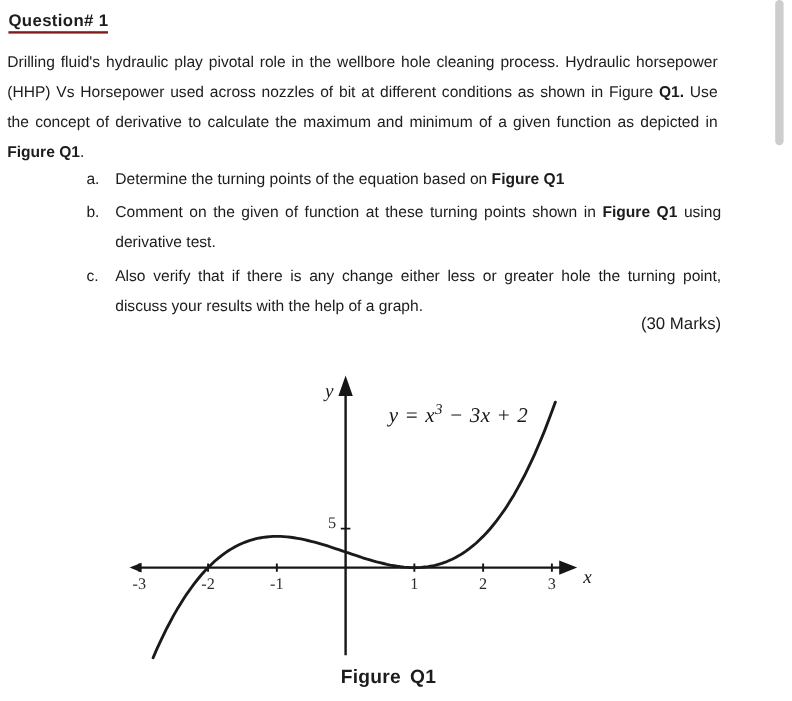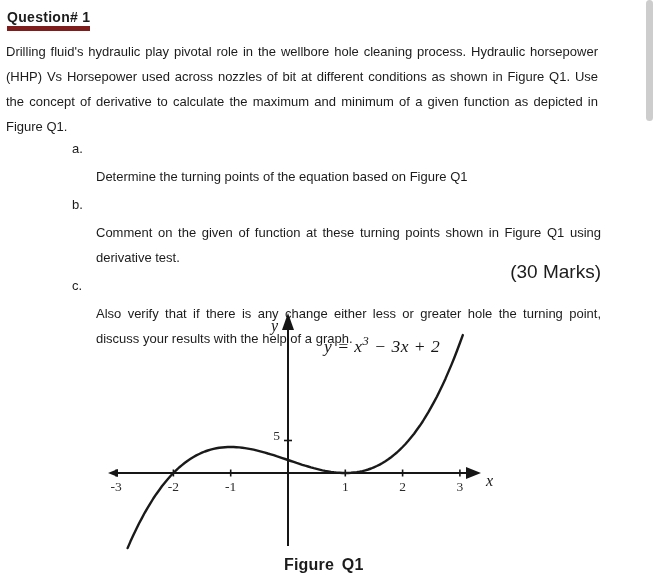--- a/index.html
+++ b/index.html
@@ -4,42 +4,42 @@
 <style>
   html,body { margin:0; padding:0; background:#ffffff; }
   .page {
     position:relative; width:660px; height:584px; overflow:hidden;
     background:#ffffff; color:#1c1c1c;
     font-family:"Liberation Sans", sans-serif;
   }
   .heading {
     position:absolute; left:7px; top:9px;
     font-size:14px; font-weight:700; letter-spacing:0.3px;
-    border-bottom:5px solid #7f1d1d; padding-bottom:1px;
+    border-bottom:2px solid #7f1d1d; padding-bottom:1px;
   }
   .para {
     position:absolute; left:6px; top:39px; width:592px;
     font-size:13px; line-height:25px; text-align:justify;
   }
   .qlist { position:absolute; left:72px; top:136px; width:530px; }
   .item { display:flex; margin-bottom:3px; font-size:13px; line-height:25px; }
   .item .marker { width:24px; flex:none; }
-  .item .text { width:505px; text-align:justify;margin-top:28px; }
-  .marks { position:absolute; right:59px; top:261px; font-size:19px; }
+  .item .text { width:505px; text-align:justify; }
+  .marks { position:absolute; right:59px; top:261px; font-size:14px; }
   .figure { position:absolute; left:90px; top:300px; width:430px; height:258px; }
   .figure svg { display:block; }
   .caption {
     position:absolute; left:284px; top:556px;
     font-size:16px; font-weight:700; letter-spacing:0.2px; word-spacing:3px;
   }
   .scrollbar-thumb {
     position:absolute; left:646px; top:0; width:7px; height:121px;
     background:#cdcdcd; border-radius:4px;
   }
-  b { font-weight:400; }
+  b { font-weight:700; }
 </style>
 </head>
 <body>
 
 <div class="page">
 
   <div class="heading">Question# 1</div>
 
   <div class="para"><span>Drilling fluid's hydraulic play pivotal role in the wellbore hole cleaning process. Hydraulic horsepower (HHP) Vs Horsepower used across nozzles of bit at different conditions as shown in Figure </span><b>Q1.</b><span> Use the concept of derivative to calculate the maximum and minimum of a given function as depicted in </span><b>Figure Q1</b><span>.</span></div>
 

